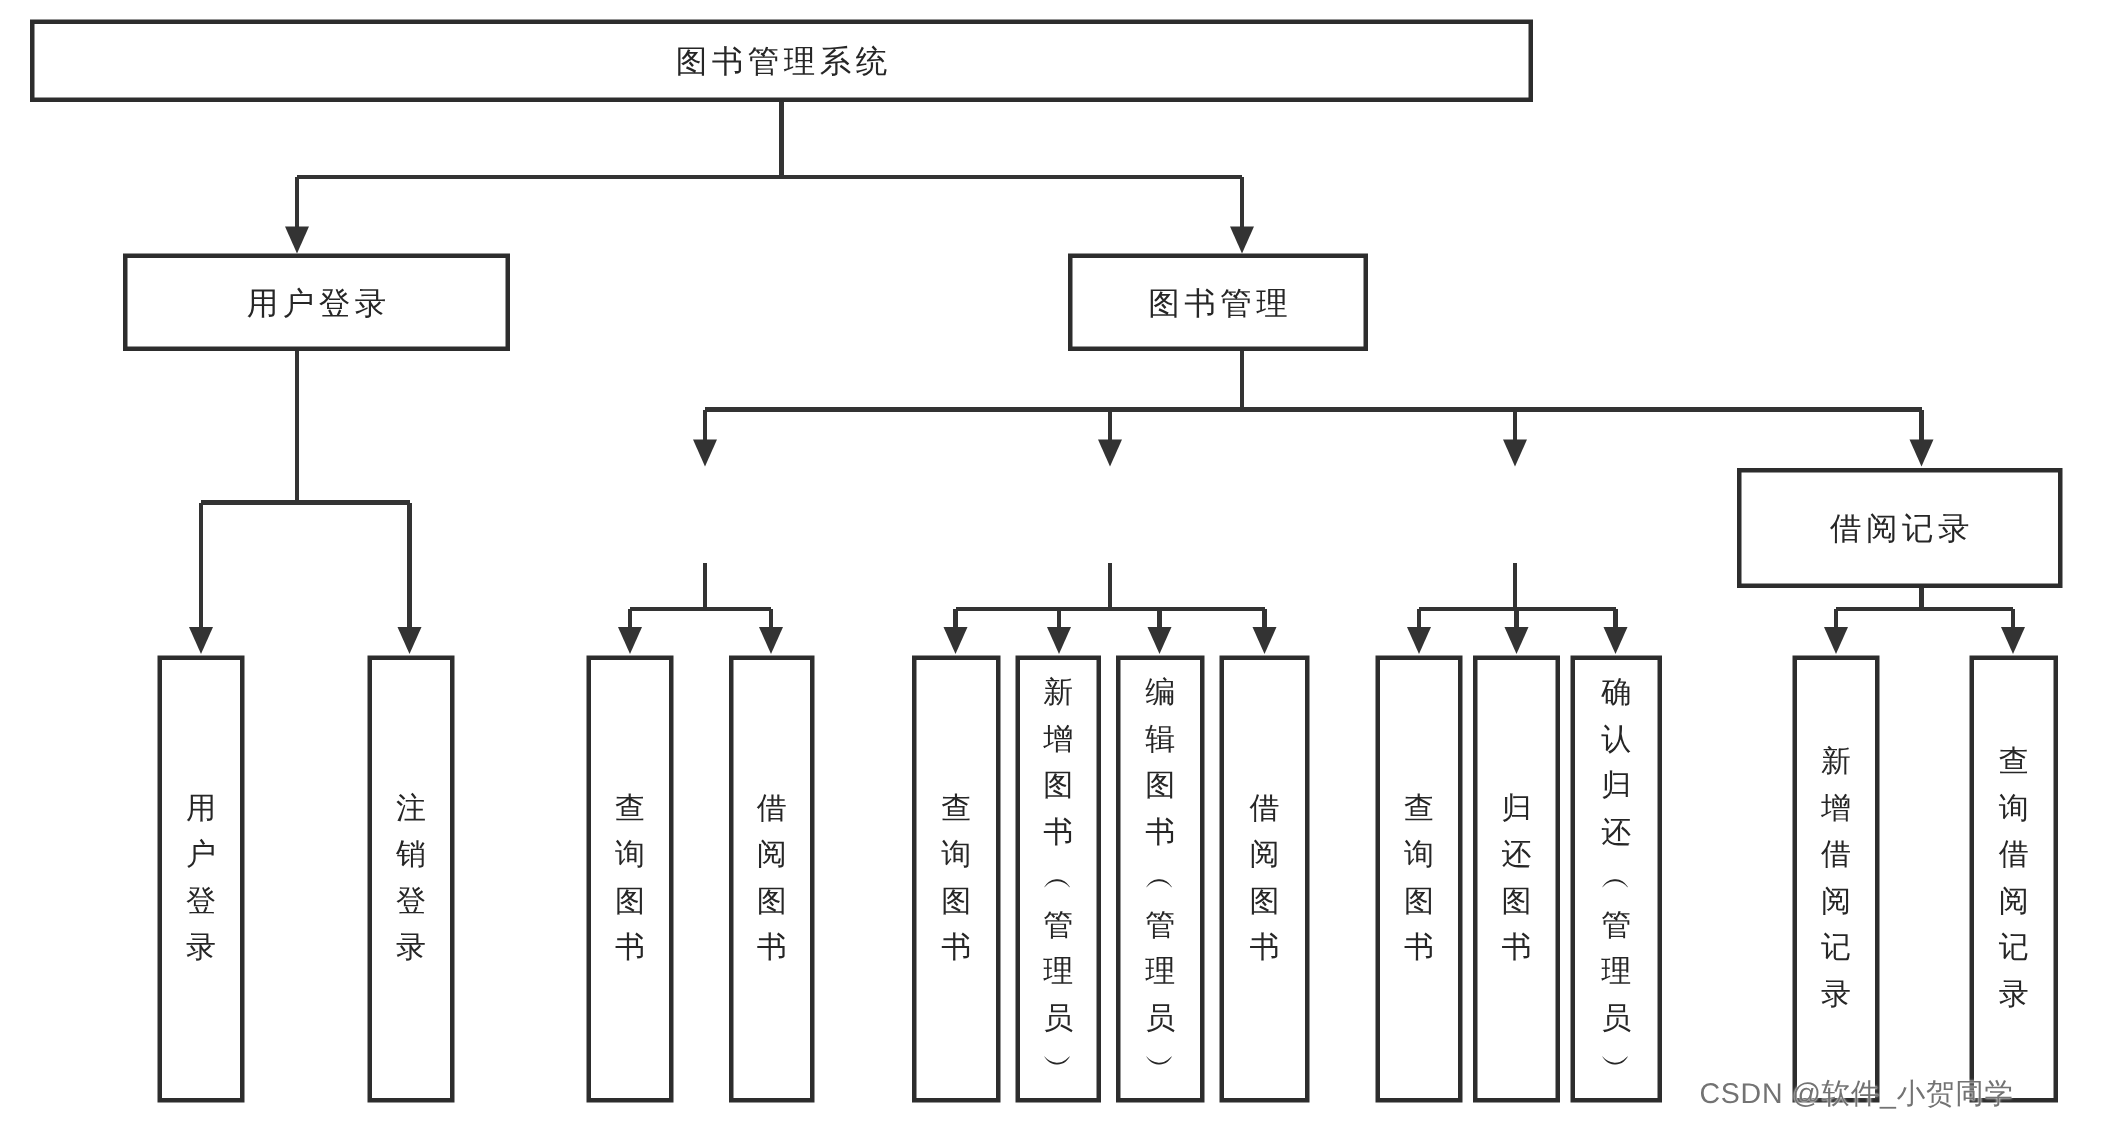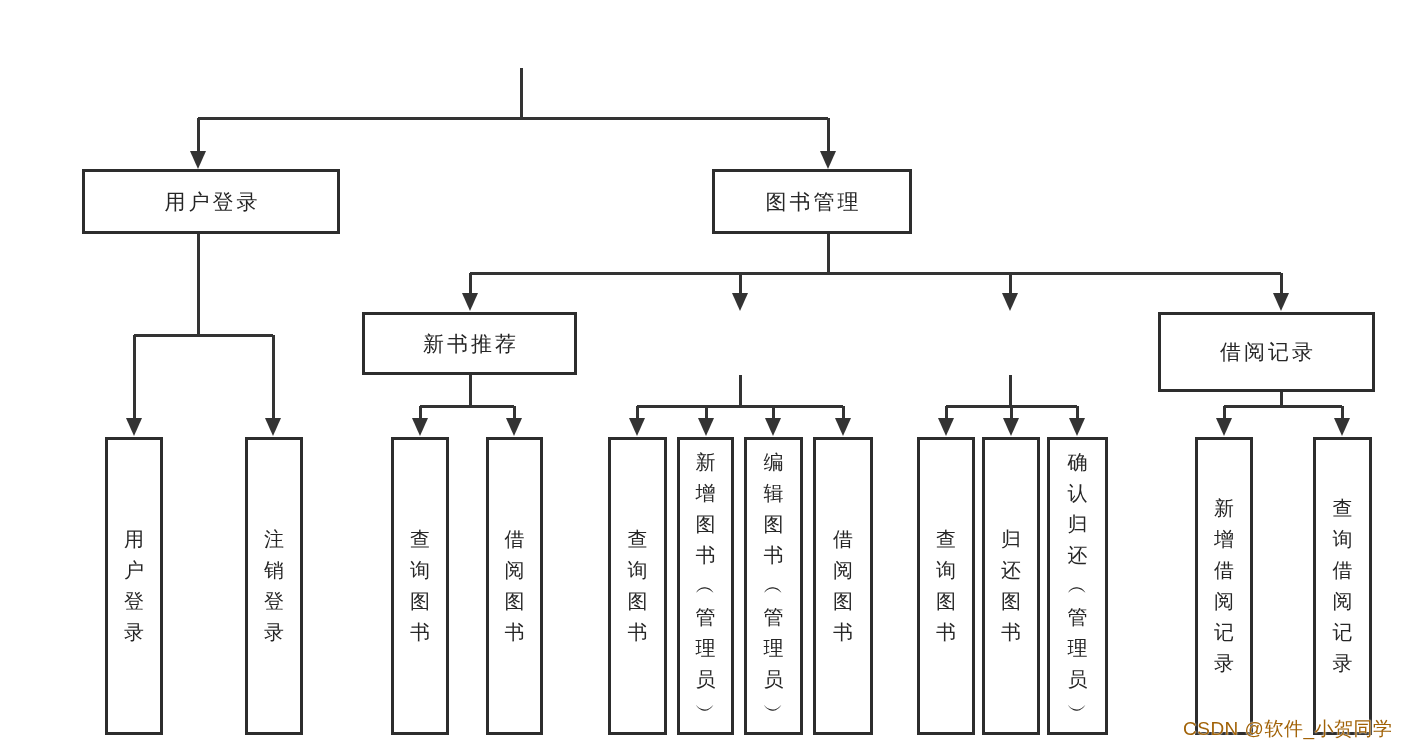--- a/index.html
+++ b/index.html
@@ -10,22 +10,22 @@
   .wires{position:absolute;left:0;top:0;width:1405px;height:747px;}
   .node{
     position:absolute;background:#ffffff;border:3px solid #2d2d2d;box-sizing:border-box;
     display:flex;align-items:center;justify-content:center;
   }
   .node.h span{font-size:21px;letter-spacing:3px;text-indent:3px;white-space:nowrap;}
   .vtext{display:flex;flex-direction:column;align-items:center;justify-content:center;
     font-size:20px;line-height:31px;}
   .vtext span{display:block;text-align:center;}
   .watermark{
-    position:absolute;left:1183px;top:716px;z-index:5;
-    font-size:19px;color:#a16207;letter-spacing:0.5px;white-space:nowrap;
+    position:absolute;left:1133px;top:716px;z-index:5;
+    font-size:19px;color:#737373;letter-spacing:0.5px;white-space:nowrap;
     text-shadow:0 0 2px rgba(255,255,255,0.95), 0 0 1px rgba(255,255,255,0.9);
   }
 </style>
 </head>
 <body>
 
 <div class="stage">
 
   <svg class="wires" width="1405" height="747" viewBox="0 0 1405 747">
     <g stroke="#333333" stroke-width="3" fill="none" shape-rendering="crispEdges">
@@ -60,31 +60,31 @@
       <polygon points="765,418 781,418 773,436"></polygon>
       <polygon points="835,418 851,418 843,436"></polygon>
       <polygon points="938,418 954,418 946,436"></polygon>
       <polygon points="1003,418 1019,418 1011,436"></polygon>
       <polygon points="1069,418 1085,418 1077,436"></polygon>
       <polygon points="1216,418 1232,418 1224,436"></polygon>
       <polygon points="1334,418 1350,418 1342,436"></polygon>
     </g>
   </svg>
 
+  <div class="node h" style="left:20px;top:13px;width:1002px;height:55px">
+    <span>图书管理系统</span>
+  </div>
 
   <div class="node h" style="left:82px;top:169px;width:258px;height:65px">
     <span>用户登录</span>
   </div>
   <div class="node h" style="left:712px;top:169px;width:200px;height:65px">
     <span>图书管理</span>
   </div>
 
-  <div class="node h" style="left:362px;top:312px;width:215px;height:63px">
-    <span>新书推荐</span>
-  </div>
   <div class="node h" style="left:1158px;top:312px;width:217px;height:80px">
     <span>借阅记录</span>
   </div>
 
   <div class="node" style="left:105px;top:437px;width:58px;height:298px">
     <span class="vtext">
         <span>用</span>
         <span>户</span>
         <span>登</span>
         <span>录</span>

